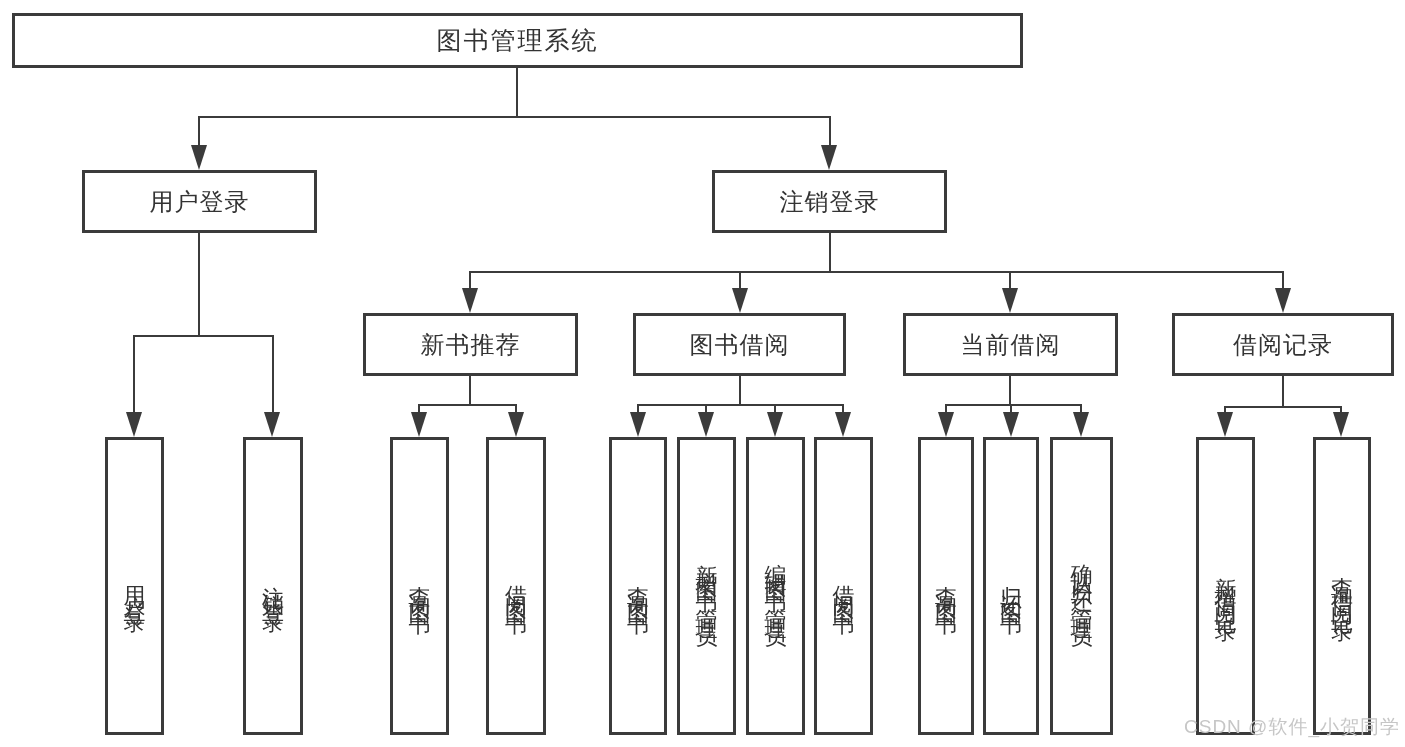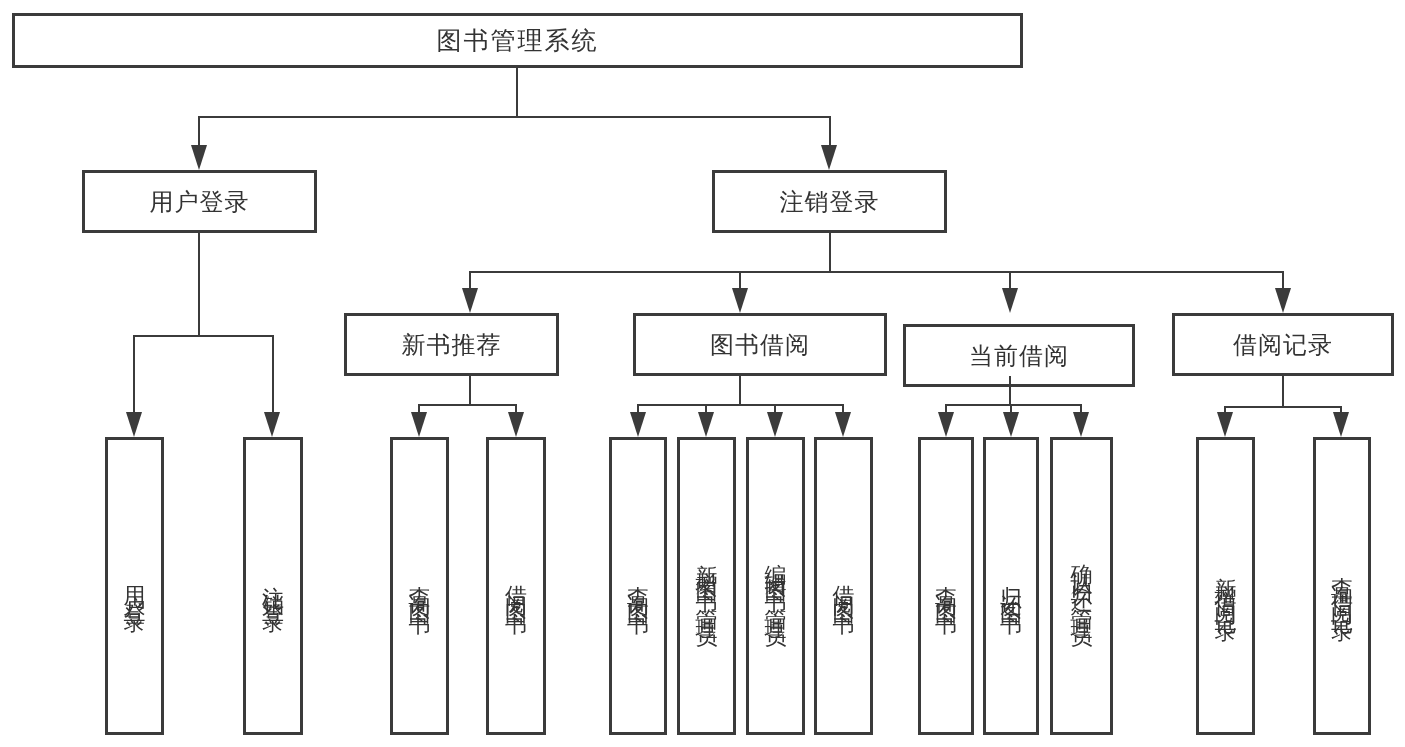--- a/index.html
+++ b/index.html
@@ -46,27 +46,27 @@
     <span>图书管理系统</span>
   </div>
 
   <div class="node h" style="left:82px;top:170px;width:235px;height:63px">
     <span>用户登录</span>
   </div>
   <div class="node h" style="left:712px;top:170px;width:235px;height:63px">
     <span>注销登录</span>
   </div>
 
-  <div class="node h" style="left:344px;top:313px;width:215px;height:63px">
+  <div class="node h" style="left:363px;top:313px;width:215px;height:63px">
     <span>新书推荐</span>
   </div>
-  <div class="node h" style="left:633px;top:313px;width:254px;height:63px">
+  <div class="node h" style="left:633px;top:313px;width:213px;height:63px">
     <span>图书借阅</span>
   </div>
-  <div class="node h" style="left:903px;top:324px;width:232px;height:63px">
+  <div class="node h" style="left:903px;top:313px;width:215px;height:63px">
     <span>当前借阅</span>
   </div>
   <div class="node h" style="left:1172px;top:313px;width:222px;height:63px">
     <span>借阅记录</span>
   </div>
 
   <div class="node leaf" style="left:105px;top:437px;width:59px;height:298px">
     <span class="vtext">用户登录</span>
   </div>
   <div class="node leaf" style="left:243px;top:437px;width:60px;height:298px">
@@ -162,13 +162,14 @@
   <div class="line" style="left:1080px;top:404px;width:2px;height:10px"></div>
   <div class="ah" style="left:1073px;top:412px"></div>
 
   <div class="line" style="left:1282px;top:376px;width:2px;height:32px"></div>
   <div class="line" style="left:1225px;top:406px;width:117px;height:2px"></div>
   <div class="line" style="left:1224px;top:406px;width:2px;height:8px"></div>
   <div class="ah" style="left:1217px;top:412px"></div>
   <div class="line" style="left:1340px;top:406px;width:2px;height:8px"></div>
   <div class="ah" style="left:1333px;top:412px"></div>
 
+  <div class="watermark">CSDN @软件_小贺同学</div>
 </div>
 
 </body></html>

